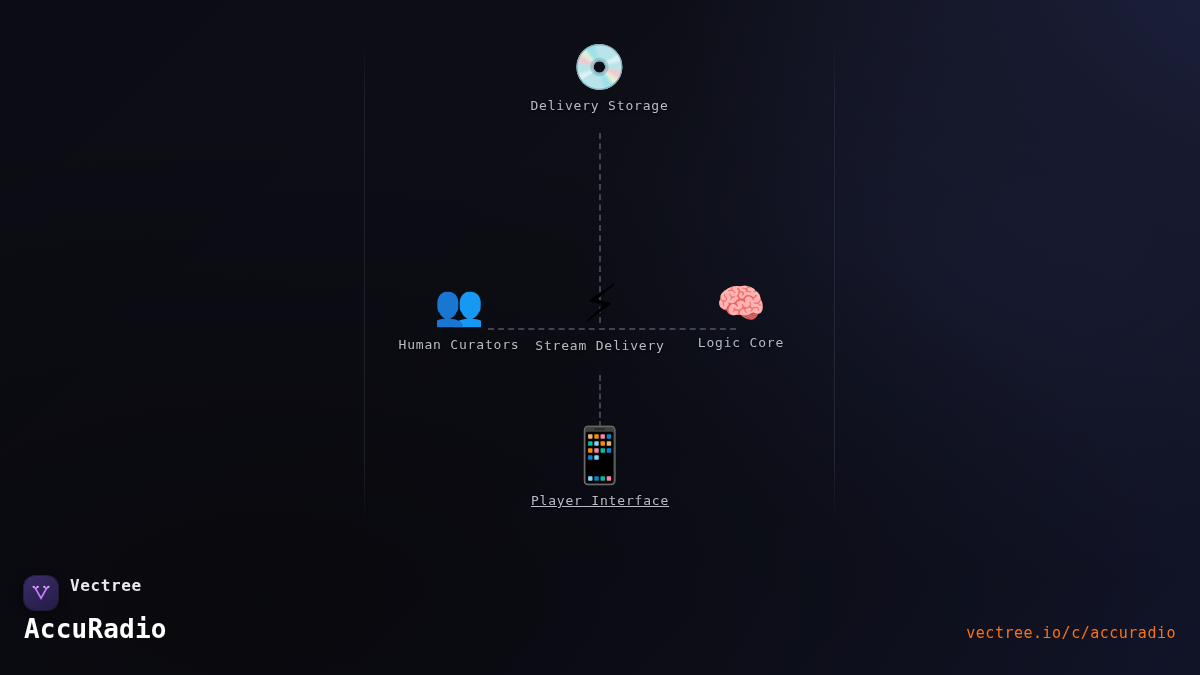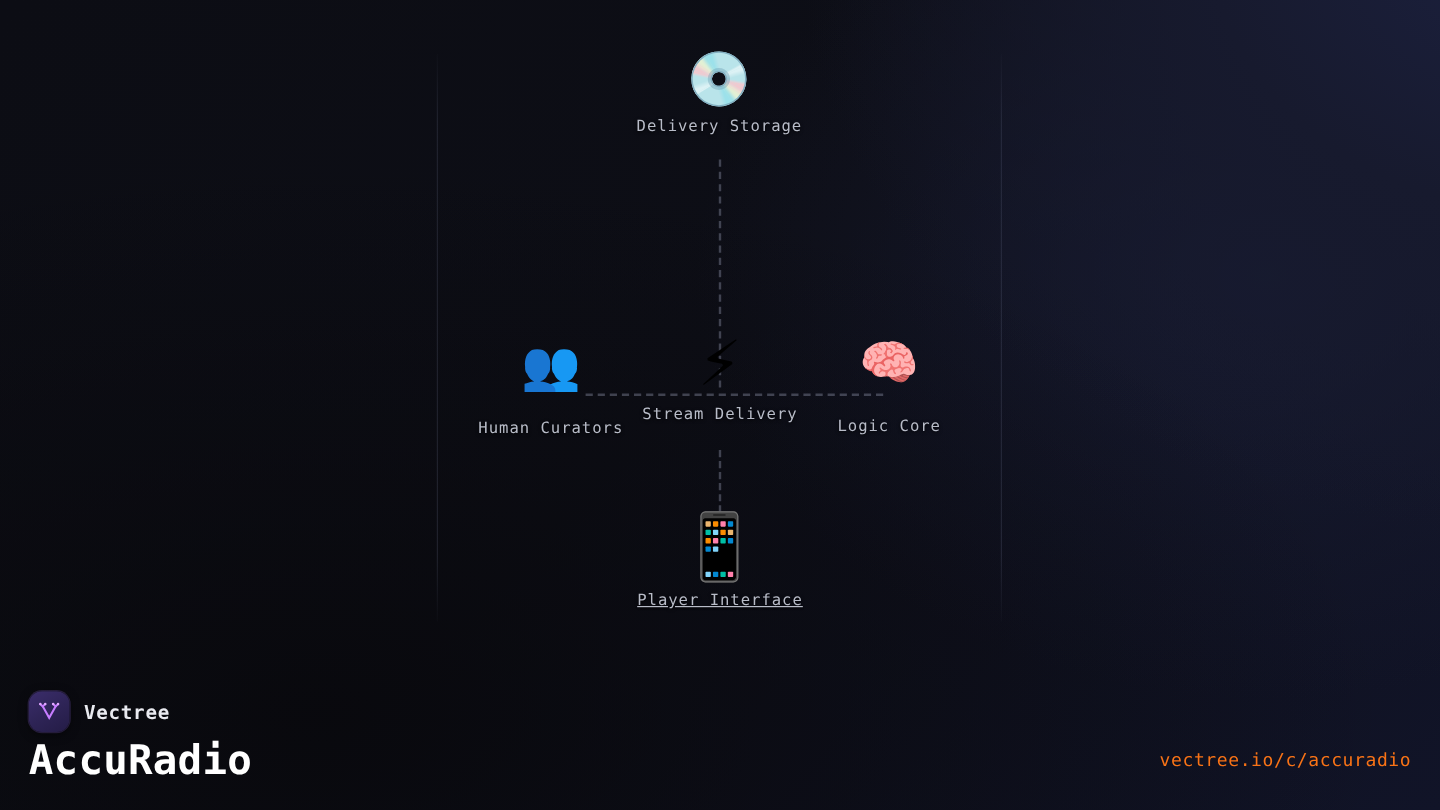--- a/index.html
+++ b/index.html
@@ -81,52 +81,52 @@
   #node-library  { left:50%; top:0;    transform:translateX(-50%); }
   #node-library  .node-icon { font-size:44px; }
 
   #node-curators { left:95px;  top:240px; transform:translateX(-50%); }
   #node-stream   { left:236px; top:233px; transform:translateX(-50%); }
   #node-logic    { left:377px; top:238px; transform:translateX(-50%); }
   #node-curators .node-icon,
   #node-logic    .node-icon { font-size:40px; }
   #node-stream   .node-icon { font-size:52px; }
   #node-curators .node-label,
-  #node-logic    .node-label { margin-top:25px; }
+  #node-logic    .node-label { margin-top:12px; }
   #node-stream   .node-label { margin-top:8px; }
 
   #node-player   { left:236px; top:384px; transform:translateX(-50%); }
   #node-player   .node-icon { font-size:54px; }
   #node-player   .node-label { margin-top:10px;text-decoration:underline; }
 
   
   #footer {
     position:absolute;
     left:0; right:0; bottom:0; height:115px;
   }
   #brand-row {
     position:absolute; left:24px; top:16px;
-    display:flex; align-items:center; gap:12px;
+    display:flex; align-items:flex-start; gap:12px;
   }
   #brand-logo {
     width:34px; height:34px; border-radius:11px;
     background:linear-gradient(150deg,#3b2d6b 0%, #2e2456 52%, #241c46 100%);
     box-shadow:0 0 0 1px rgba(150,110,230,0.22), 0 2px 8px rgba(0,0,0,0.55);
     display:flex; align-items:center; justify-content:center;
     flex:none;
   }
   #brand-logo svg { display:block; }
   #brand-name {
     font-size:16px; font-weight:bold;
     letter-spacing:0.6px;
     color:#e9eaf0;
   }
   #page-title {
     position:absolute; left:24px; top:54px;
-    font-size:34px; font-weight:bold;
+    font-size:26px; font-weight:bold;
     letter-spacing:0.2px;
     color:#ffffff;
   }
   #footer-url {
     position:absolute; right:24px; bottom:33px;
     font-size:15px;
     letter-spacing:0.5px;
     color:#f97316;
   }
 </style>

